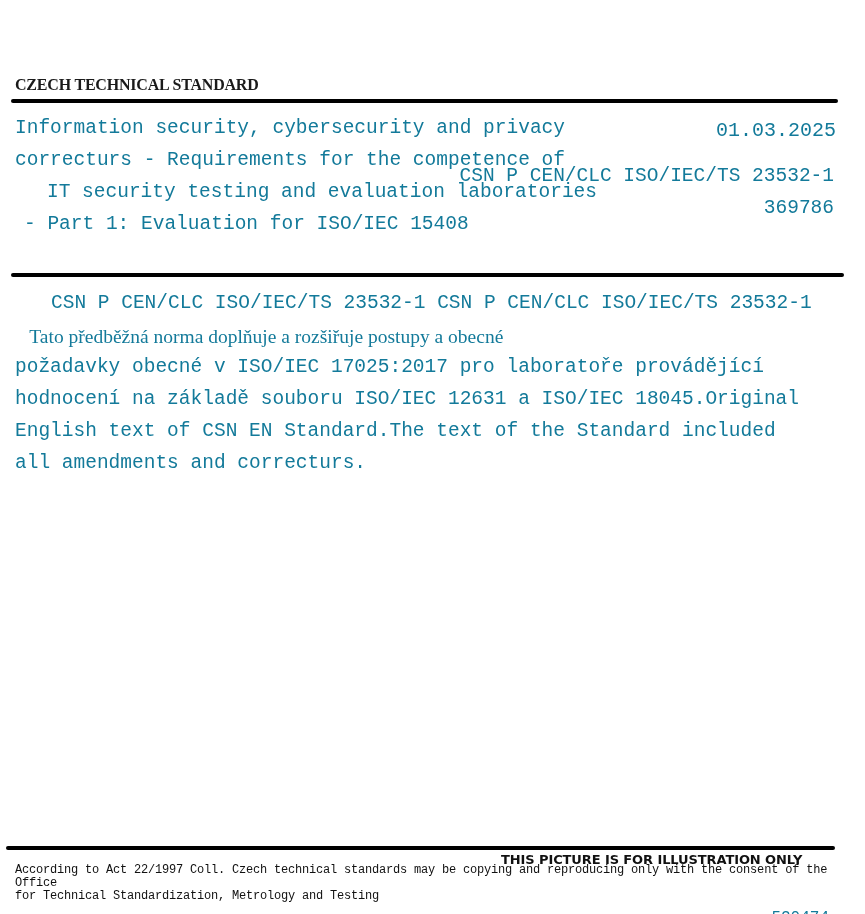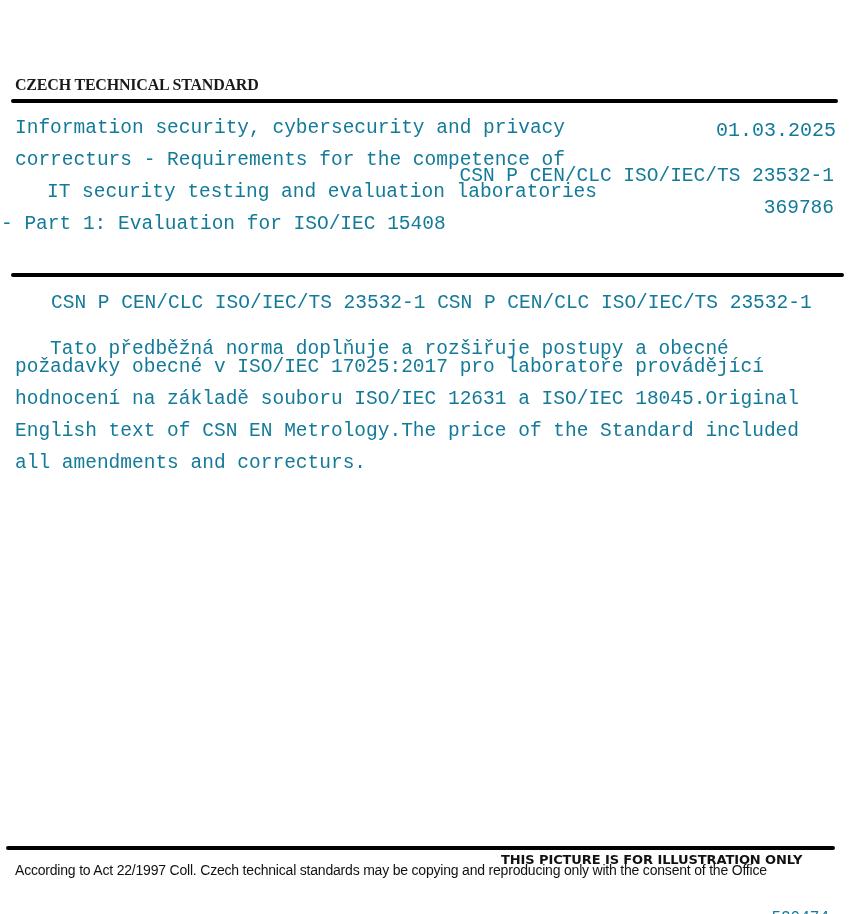--- a/index.html
+++ b/index.html
@@ -3,50 +3,51 @@
   <meta charset="utf-8">
   <style>
     html, body { margin: 0; padding: 0; background: #ffffff; }
     body { width: 865px; height: 914px; position: relative; overflow: hidden; }
     .abs { position: absolute; }
     .kicker { font-family: Liberation Serif, serif; font-weight: bold; font-size: 16px; color: #1a1a1a; letter-spacing: -0.2px; }
     .teal { color: #137a9a; font-family: Liberation Mono, monospace; font-size: 19.5px; margin-top: 48px; }
     .rule { position: absolute; background: #000; border-radius: 3px; }
     .line { position: absolute; white-space: nowrap; }
     .right { text-align: right; }
-    .small-note { font-family: Liberation Sans, sans-serif; font-size: 14px; color: #111; line-height: 13px; letter-spacing: -0.2px; }
+    .small-note { font-family: Liberation Mono, monospace; font-size: 12px; color: #111; line-height: 13px; letter-spacing: -0.2px; }
     .illus { font-family: "DejaVu Sans", sans-serif; font-weight: bold; font-size: 13px; color: #111; letter-spacing: -0.1px; }
   </style>
 </head>
 <body>
 
 <div class="abs kicker" style="left:15px; top:76px;">CZECH TECHNICAL STANDARD</div>
 <div class="abs teal" style="right:29px; top:71px; font-size:20px;">01.03.2025</div>
 <div class="rule" style="left:11px; top:99px; width:827px; height:4px;"></div>
 
 <div class="teal">
   <div class="line" style="left:15px; top:117px;">Information security, cybersecurity and privacy</div>
   <div class="line" style="left:15px; top:149px;">correcturs - Requirements for the competence of</div>
   <div class="line" style="left:11px; top:181px;margin-left:36px;">IT security testing and evaluation laboratories</div>
-  <div class="line" style="left:1px; top:213px;">- Part 1: Evaluation for ISO/IEC 15408</div>
+  <div class="line" style="left:24px; top:213px;">- Part 1: Evaluation for ISO/IEC 15408</div>
 </div>
 <div class="abs teal right" style="right:31px; top:117px;">CSN P CEN/CLC ISO/IEC/TS 23532-1</div>
 <div class="abs teal right" style="right:31px; top:149px;text-align:center;">369786</div>
 
 <div class="rule" style="left:11px; top:273px; width:833px; height:4px;"></div>
 
 <div class="teal">
   <div class="line" style="left:15px; top:292px; white-space:pre;margin-left:36px;">CSN P CEN/CLC ISO/IEC/TS 23532-1 CSN P CEN/CLC ISO/IEC/TS 23532-1</div>
-  <div class="line" style="left:15px; top:338px; white-space:pre;">   Tato předběžná norma doplňuje a rozšiřuje postupy a obecné</div>
+  <div class="line" style="left:15px; top:326px; white-space:pre;font-family:Liberation Serif, serif;">   Tato předběžná norma doplňuje a rozšiřuje postupy a obecné</div>
   <div class="line" style="left:15px; top:356px;">požadavky obecné v ISO/IEC 17025:2017 pro laboratoře provádějící</div>
   <div class="line" style="left:15px; top:388px;">hodnocení na základě souboru ISO/IEC 12631 a ISO/IEC 18045.Original</div>
-  <div class="line" style="left:15px; top:420px;">English text of CSN EN Metrology.The price of the Standard included</div>
+  <div class="line" style="left:15px; top:420px;">English text of CSN EN Standard.The text of the Standard included</div>
   <div class="line" style="left:15px; top:452px;">all amendments and correcturs.</div>
 </div>
 
 <div class="abs illus" style="left:501px; top:812px;margin-top:40px;">THIS PICTURE IS FOR ILLUSTRATION ONLY</div>
 
 <div class="rule" style="left:6px; top:846px; width:829px; height:4px;"></div>
 
 <div class="abs small-note" style="left:15px; top:864px;">
   <div>According to Act 22/1997 Coll. Czech technical standards may be copying and reproducing only with the consent of the Office</div>
+  <div>for Technical Standardization, Metrology and Testing</div>
 </div>
 <div class="abs teal" style="right:36px; top:861px; font-size:16px;">520474</div>
 
 </body></html>

